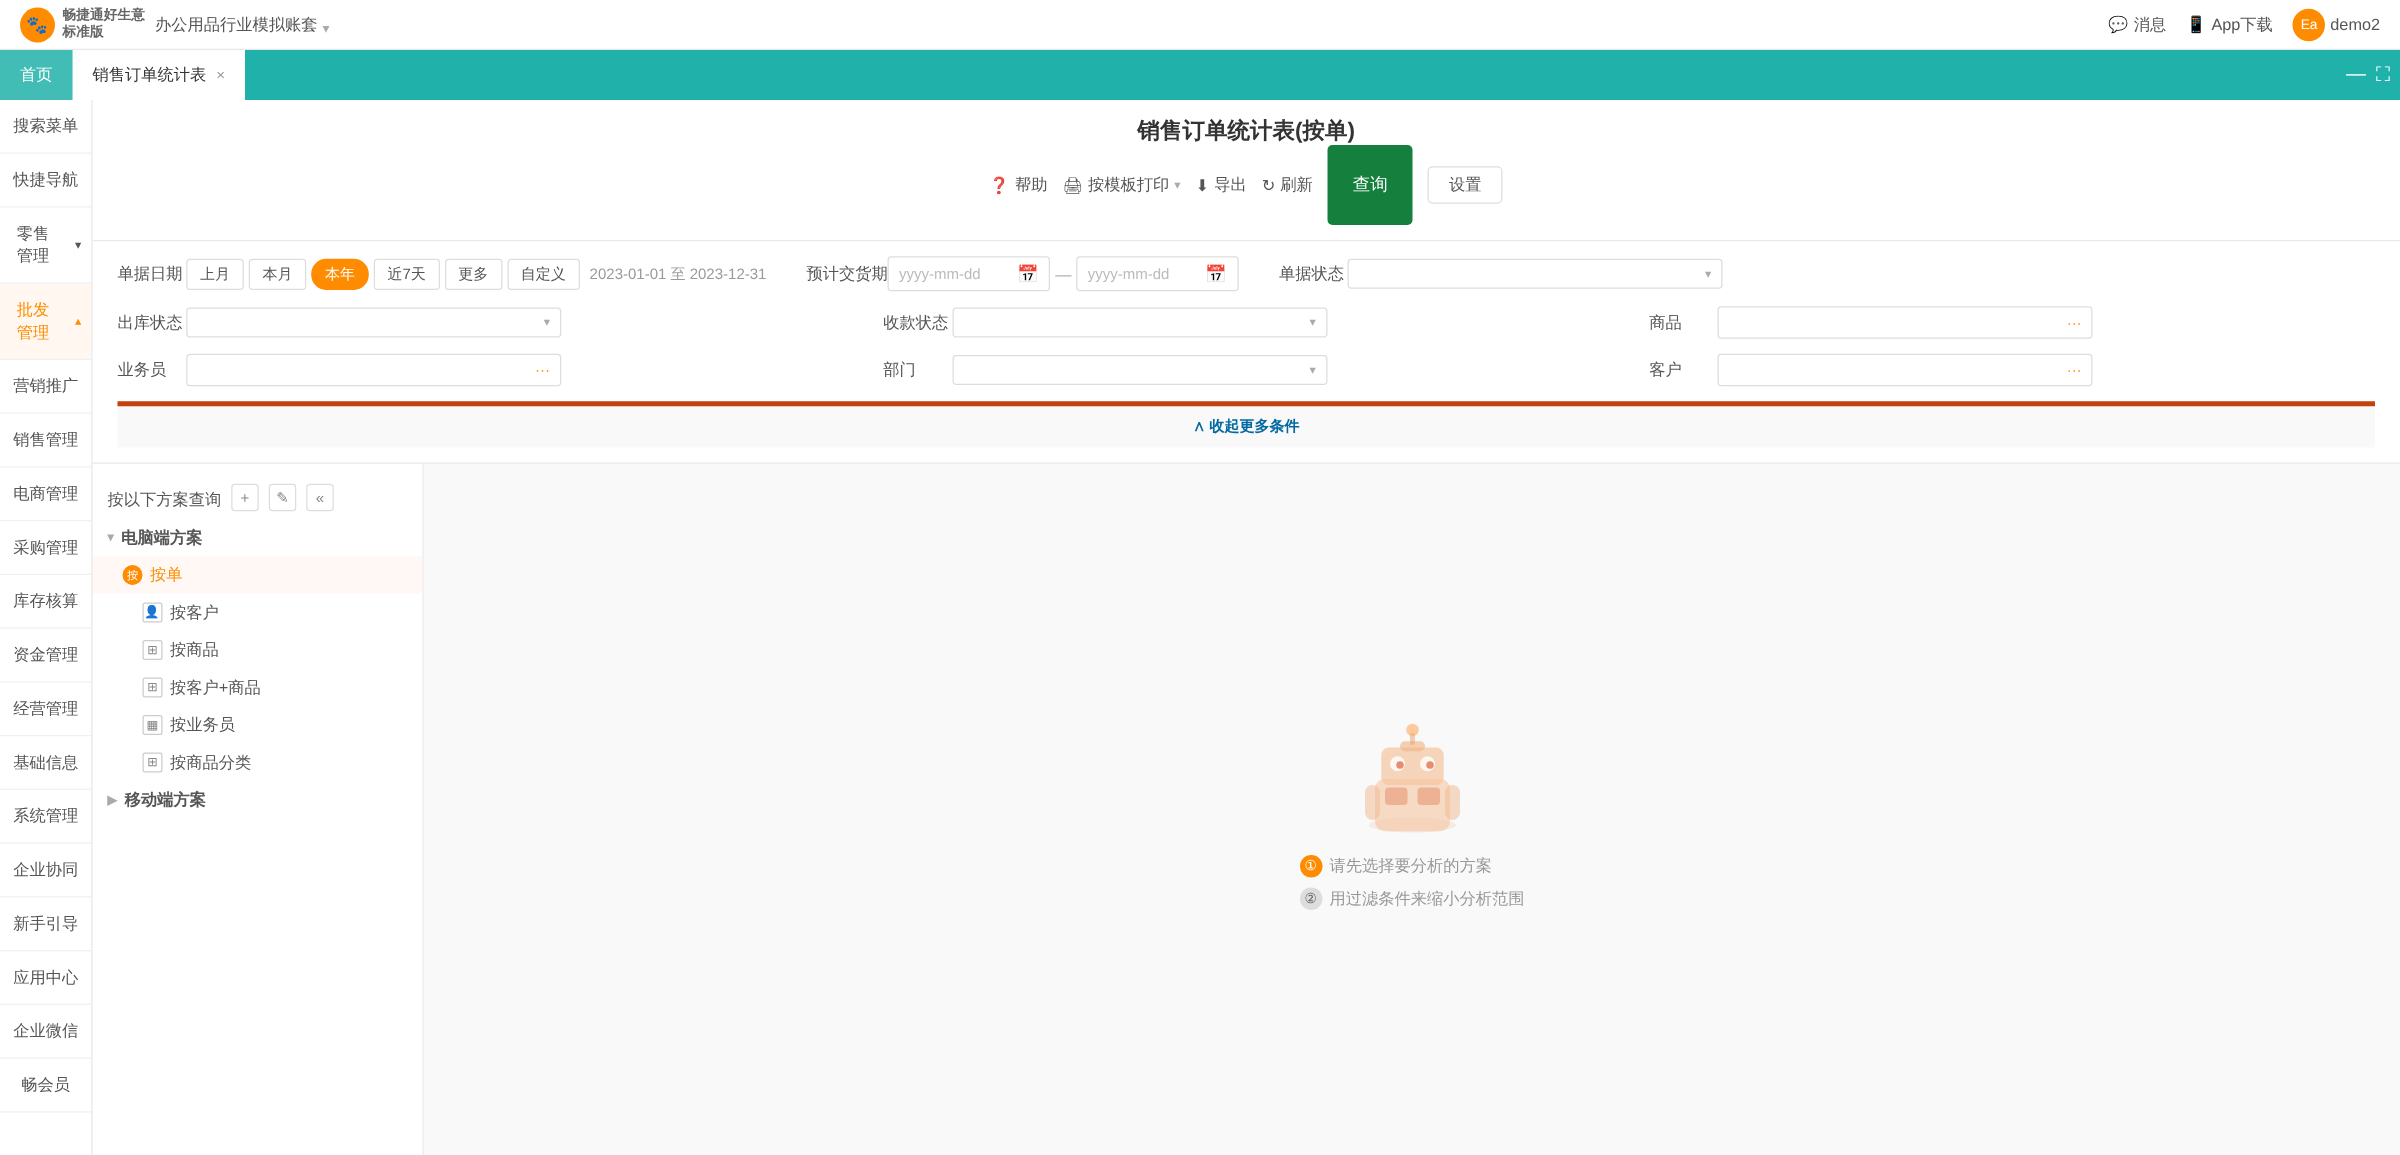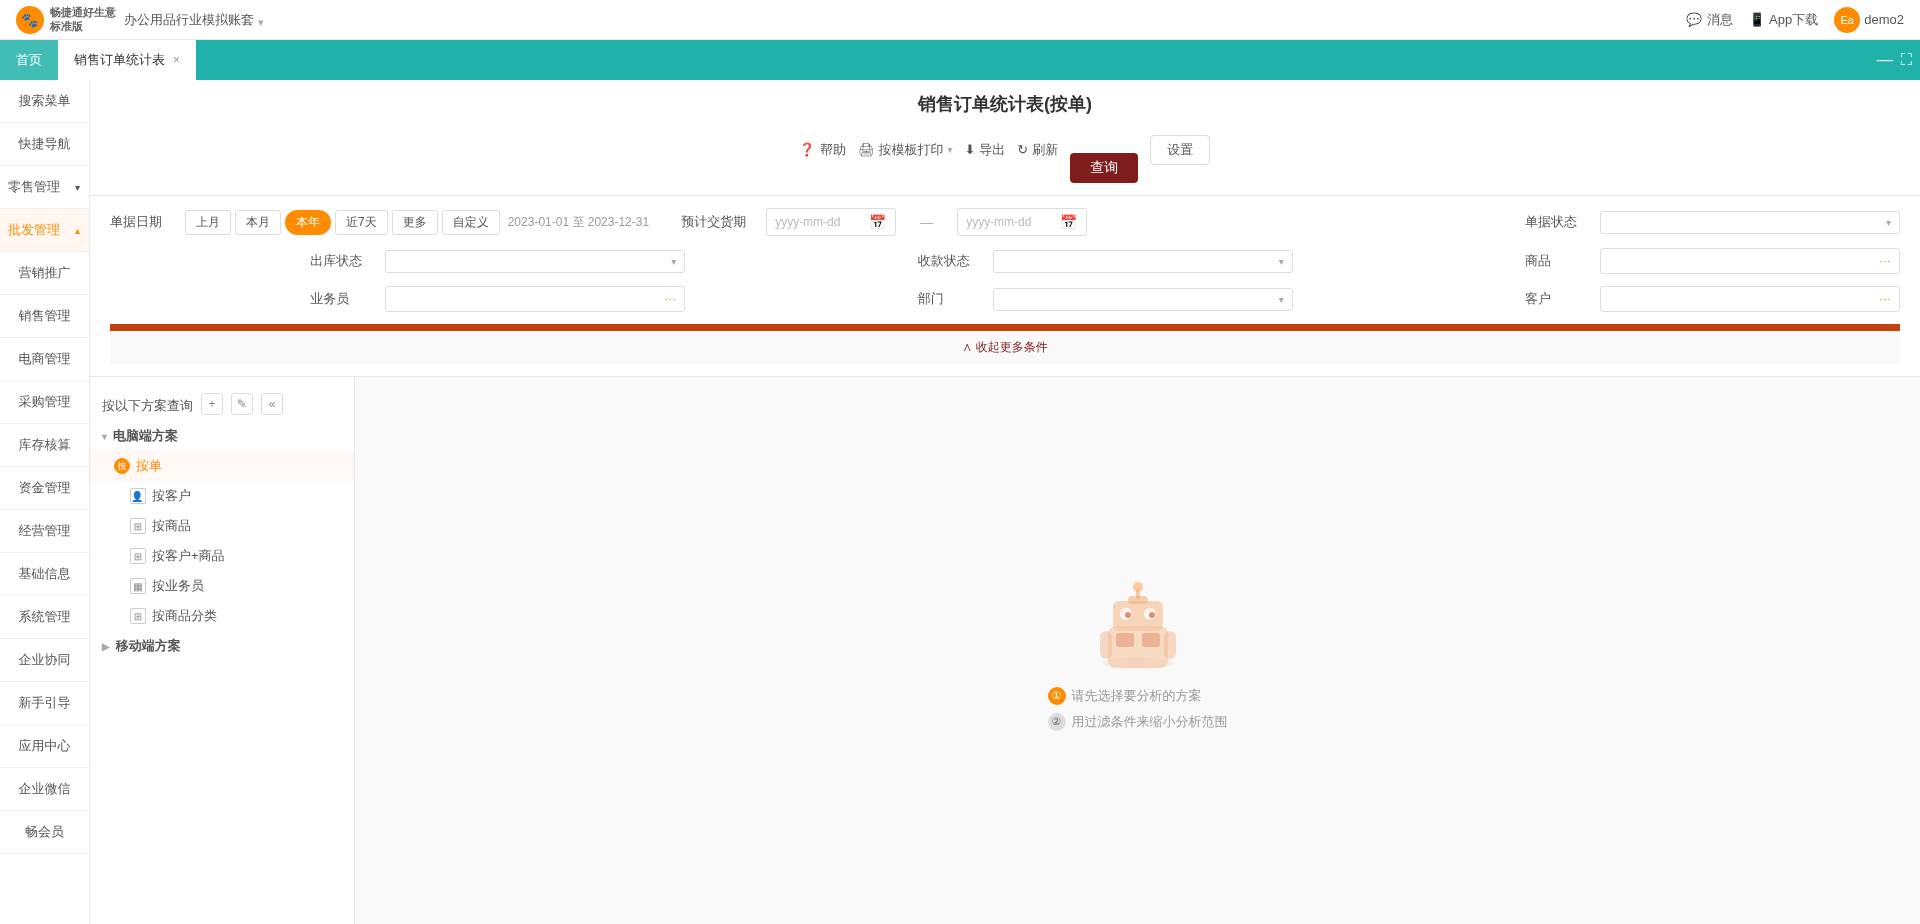--- a/index.html
+++ b/index.html
@@ -21,43 +21,43 @@
     .tab-home { padding: 0 16px; display: flex; align-items: center; color: white; font-size: 13px; cursor: pointer; background: rgba(255,255,255,0.15); }
     .tab-active { background: white; color: #333; padding: 0 16px; display: flex; align-items: center; gap: 8px; font-size: 13px; cursor: pointer; }
     .tab-close { color: #999; font-size: 12px; cursor: pointer; }
     .tabbar-actions { margin-left: auto; display: flex; align-items: center; padding-right: 8px; gap: 8px; }
     .tabbar-action-btn { color: white; font-size: 16px; cursor: pointer; background: none; border: none; }
 
     
     .main-layout { display: flex; flex: 1; overflow: hidden; }
 
     
-    .sidebar { width: 90px; background: #fff; border-right: 1px solid #e8e8e8; display: flex; flex-direction: column; overflow-y: auto; }
+    .sidebar { width: 74px; background: #fff; border-right: 1px solid #e8e8e8; display: flex; flex-direction: column; overflow-y: auto; }
     .sidebar-item { padding: 12px 8px; text-align: center; cursor: pointer; color: #555; font-size: 13px; border-bottom: 1px solid #f0f0f0; position: relative; }
     .sidebar-item-with-arrow { display: flex; align-items: center; justify-content: flex-start; gap: 15px; }
     .sidebar-arrow { font-size: 10px; }
     .sidebar-section { background: #fff7f0; color: #ff8c00; }
 
     
     .content-area { flex: 1; display: flex; flex-direction: column; overflow: hidden; }
 
     
     .page-header { padding: 12px 20px; background: #fff; border-bottom: 1px solid #e8e8e8; display: flex; align-items: center; justify-content: space-between; flex-direction: column; }
     .page-title { font-size: 18px; font-weight: bold; color: #333; }
     .page-actions { display: flex; align-items: center; gap: 12px; color: #555; font-size: 13px; }
     .page-action-btn { display: flex; align-items: center; gap: 4px; cursor: pointer; color: #555; }
-    .btn-query { background: #7f1d1d; color: white; border: none; padding: 6px 20px; border-radius: 4px; cursor: pointer; font-size: 14px; margin-top: 37px; }
+    .btn-query { background: #15803d; color: white; border: none; padding: 23px 20px; border-radius: 4px; cursor: pointer; font-size: 14px; }
     .btn-settings { border: 1px solid #ddd; color: #555; padding: 5px 16px; border-radius: 4px; cursor: pointer; background: white; font-size: 13px; }
     .filter-row { display: flex; align-items: center; gap: 12px; margin-bottom: 12px; flex-wrap: wrap; }
     .date-btns { display: flex; align-items: center; gap: 4px; }
     .date-btn { padding: 3px 10px; border: 1px solid #ddd; border-radius: 3px; cursor: pointer; background: white; font-size: 12px; color: #555; }
     .date-btn.active { background: #ff8c00; color: white; border-color: #ff8c00; border-radius: 12px; }
     .date-range-text { font-size: 12px; color: #999; margin-left: 4px; }
     .calendar-icon { color: #ff8c00; font-size: 14px; cursor: pointer; }
-    .collapse-bar { text-align: center; padding: 8px; background: #f9f9f9; border-top: 7px solid #c2410c; color: #7f1d1d; font-size: 12px; cursor: pointer; }
+    .collapse-bar { text-align: center; padding: 8px; background: #f9f9f9; border-top: 4px solid #c2410c; color: #0369a1; font-size: 12px; cursor: pointer; font-weight: bold; }
 
     
     .left-panel { width: 265px; background: #fff; border-right: 1px solid #e8e8e8; overflow-y: auto; padding: 10px 0; }
     .left-panel-header { display: flex; align-items: flex-end; padding: 6px 12px; gap: 8px; }
     .icon-btn { width: 22px; height: 22px; border: 1px solid #ddd; border-radius: 3px; display: flex; align-items: center; justify-content: center; cursor: pointer; color: #888; font-size: 12px; }
     .tree-item { padding: 6px 12px 6px 24px; cursor: pointer; display: flex; align-items: center; gap: 6px; color: #555; font-size: 13px; }
     .tree-item.active { color: #ff8c00; background: #fff8f5; }
     .tree-parent { padding: 6px 12px; cursor: pointer; display: flex; align-items: center; gap: 6px; color: #555; font-size: 13px; font-weight: bold; }
     .tree-icon { width: 16px; height: 16px; border: 1px solid #ccc; border-radius: 2px; display: flex; align-items: center; justify-content: center; font-size: 10px; color: #888; }
     .tree-icon.orange { border-color: #ff8c00; background: #ff8c00; color: white; border-radius: 50%; }
@@ -65,21 +65,21 @@
 
     
     .main-content { flex: 1; background: #f9f9f9; overflow: auto; display: flex; flex-direction: column; align-items: center; justify-content: center; }
     .empty-state { display: flex; flex-direction: column; align-items: center; gap: 16px; }
     .empty-icon { width: 120px; height: 100px; position: relative; }
     .empty-tips { display: flex; flex-direction: column; gap: 8px; }
     .empty-tip { display: flex; align-items: center; gap: 6px; color: #999; font-size: 13px; }
     .tip-num { width: 18px; height: 18px; border-radius: 50%; background: #ddd; display: flex; align-items: center; justify-content: center; font-size: 11px; color: #666; }
     .tip-num.orange { background: #ff8c00; color: white; }
     .top-filter { background: #fff; border-bottom: 1px solid #e8e8e8; padding: 12px 20px; }
-    .filter-cell { display: flex; align-items: center; gap: 20px; justify-content: flex-end; }
+    .filter-cell { display: flex; align-items: center; gap: 0; }
     .filter-cell-label { color: #555; font-size: 13px; white-space: nowrap; min-width: 55px; }
 
     .dropdown-select { flex: 1; border: 1px solid #ddd; border-radius: 3px; padding: 5px 8px; font-size: 12px; background: white; display: flex; align-items: center; justify-content: space-between; cursor: pointer; color: #999; }
     .down-arrow { color: #aaa; font-size: 10px; }
     .date-input-wrap { flex: 1; border: 1px solid #ddd; border-radius: 3px; padding: 5px 8px; font-size: 12px; background: white; display: flex; align-items: center; justify-content: space-between; cursor: pointer; color: #999; }
     .more-dots { color: #ff8c00; cursor: pointer; }
   </style>
 </head>
 <body>
 

